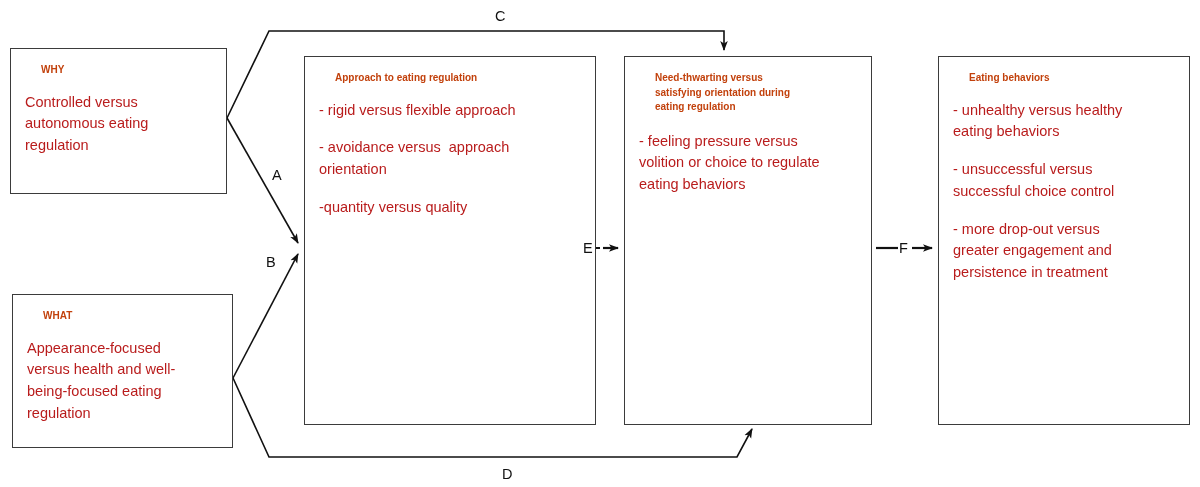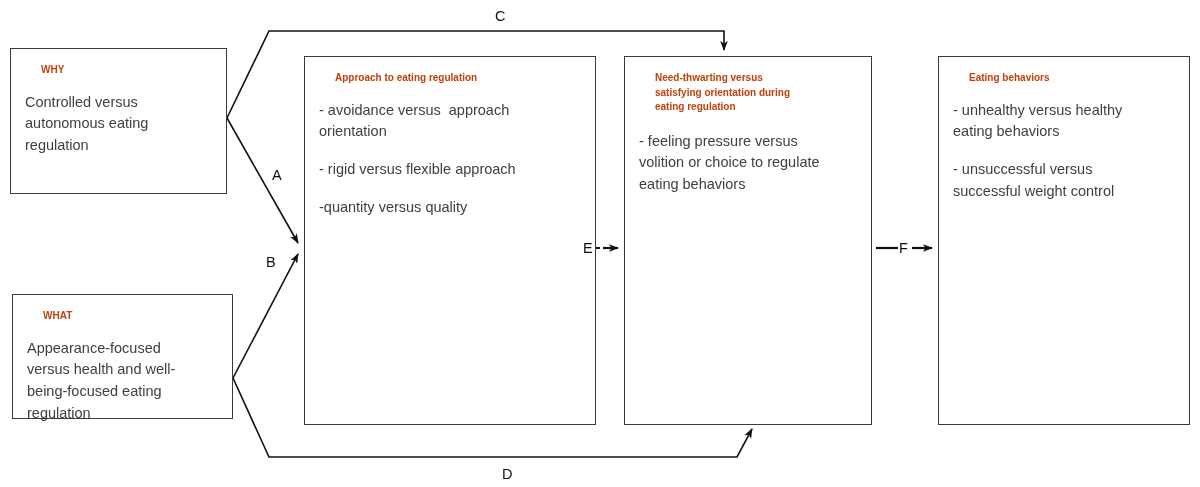--- a/index.html
+++ b/index.html
@@ -28,21 +28,21 @@
     line-height: 1.45;
     color: #c2410c;
     margin: 4px 0 14px 16px;
   }
   .box-title.multi {
     margin-bottom: 16px;
   }
   .box-line {
     font-size: 14.5px;
     line-height: 1.5;
-    color: #404040;
+    color: #b91c1c;
     margin: 0 0 16px 0;
     white-space: pre-wrap;
   }
   .box-line:last-child { margin-bottom: 0; }
 
   .edge-label {
     position: absolute;
     font-size: 14.5px;
     color: #111111;
     white-space: nowrap;
@@ -114,51 +114,54 @@
     </g>
   </svg>
 
   <div class="box" style="left:10px; top:48px; width:217px; height:146px;">
     <div class="box-title">WHY</div>
     <div class="box-line">Controlled versus
 autonomous eating
 regulation</div>
   </div>
 
-  <div class="box" style="left:12px; top:294px; width:221px; height:125px;">
+  <div class="box" style="left:12px; top:294px; width:221px; height:154px;">
     <div class="box-title">WHAT</div>
     <div class="box-line">Appearance-focused
 versus health and well-
 being-focused eating
 regulation</div>
   </div>
 
   <div class="box" style="left:304px; top:56px; width:292px; height:369px;">
     <div class="box-title">Approach to eating regulation</div>
+    <div class="box-line">- rigid versus flexible approach</div>
     <div class="box-line">- avoidance versus  approach
 orientation</div>
-    <div class="box-line">- rigid versus flexible approach</div>
     <div class="box-line">-quantity versus quality</div>
   </div>
 
   <div class="box" style="left:624px; top:56px; width:248px; height:369px;">
     <div class="box-title multi" style="white-space:pre-wrap;">Need-thwarting versus
 satisfying orientation during
 eating regulation</div>
     <div class="box-line">- feeling pressure versus
 volition or choice to regulate
 eating behaviors</div>
   </div>
 
   <div class="box" style="left:938px; top:56px; width:252px; height:369px;">
     <div class="box-title">Eating behaviors</div>
     <div class="box-line">- unhealthy versus healthy
 eating behaviors</div>
     <div class="box-line">- unsuccessful versus
-successful weight control</div>
+successful choice control</div>
+    <div class="box-line">- more drop-out versus
+greater engagement and
+persistence in treatment</div>
   </div>
 
   <div class="edge-label" style="left:495px; top:8px;">C</div>
   <div class="edge-label" style="left:272px; top:167px;">A</div>
   <div class="edge-label" style="left:266px; top:254px;">B</div>
   <div class="edge-label" style="left:502px; top:466px;">D</div>
   <div class="edge-label" style="left:583px; top:240px;">E</div>
   <div class="edge-label" style="left:899px; top:240px;">F</div>
 
 </div>

